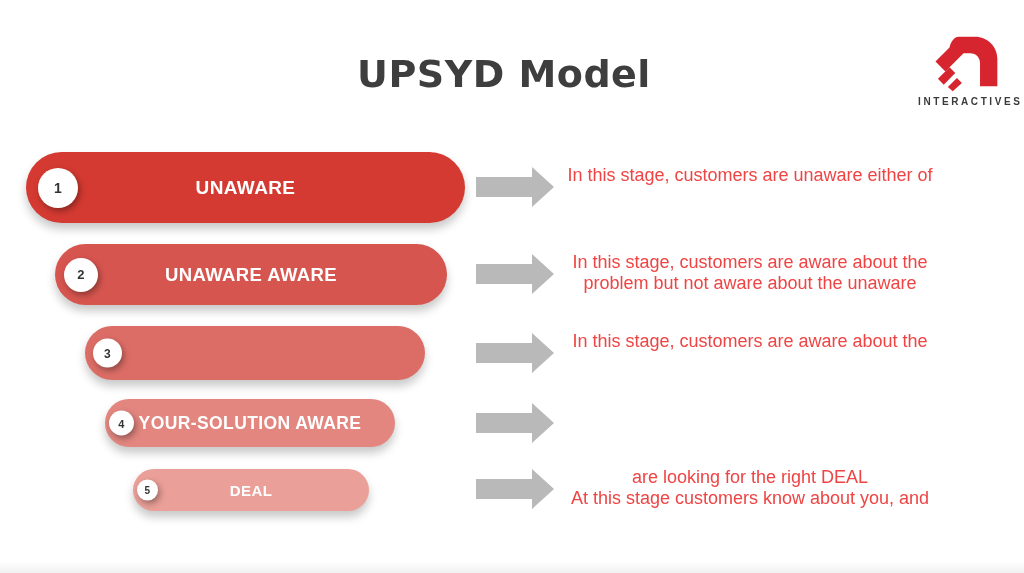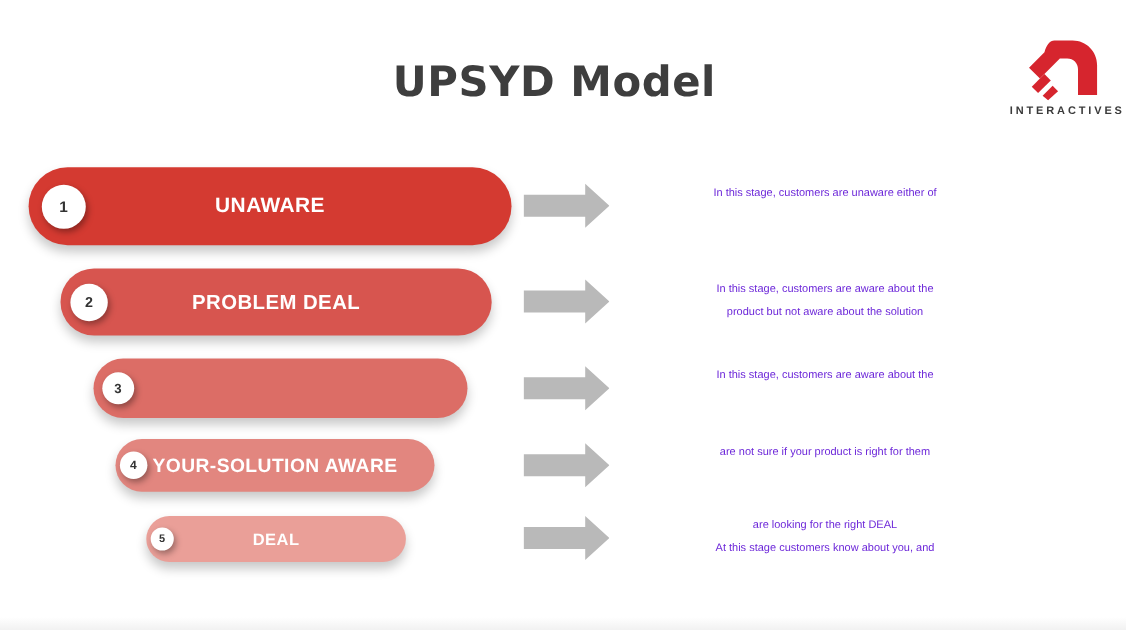--- a/index.html
+++ b/index.html
@@ -45,21 +45,21 @@
   .num-3{left:8px;width:29px;height:29px;font-size:12px;}
   .num-4{left:4px;width:25px;height:25px;font-size:11px;}
   .num-5{left:4px;width:21px;height:21px;font-size:10px;}
 
   .arrow{position:absolute;left:476px;width:78px;height:44px;}
   .arrow-1{top:165px;} .arrow-2{top:252px;} .arrow-3{top:331px;}
   .arrow-4{top:401px;} .arrow-5{top:467px;}
 
   .desc{
     position:absolute;left:555px;width:390px;text-align:center;
-    font-size:10px;line-height:21px;color:#6d28d9;
+    font-size:18px;line-height:21px;color:#ef4444;
   }
   .desc-1{top:165px;} .desc-2{top:252px;} .desc-3{top:331px;}
   .desc-4{top:401px;} .desc-5{top:467px;}
 
   .bottom-edge{
     position:absolute;left:0;bottom:0;width:100%;height:12px;
     background:linear-gradient(#ffffff,#f1f1f1);
   }
 </style>
 </head>
@@ -84,49 +84,48 @@
   </div>
   <svg class="arrow arrow-1" viewBox="0 0 78 44">
     <polygon points="0,12 56,12 56,2 78,22 56,42 56,32 0,32" fill="#b9b9b9"></polygon>
   </svg>
   <div class="desc desc-1">
     <div>In this stage, customers are unaware either of</div>
   </div>
 
   <div class="pill pill-2" style="background: rgb(215, 85, 79);">
     <span class="num num-2">2</span>
-    <span>PROBLEM DEAL</span>
+    <span>UNAWARE AWARE</span>
   </div>
   <svg class="arrow arrow-2" viewBox="0 0 78 44">
     <polygon points="0,12 56,12 56,2 78,22 56,42 56,32 0,32" fill="#b9b9b9"></polygon>
   </svg>
   <div class="desc desc-2">
     <div>In this stage, customers are aware about the</div>
-    <div>product but not aware about the solution</div>
+    <div>problem but not aware about the unaware</div>
   </div>
 
   <div class="pill pill-3" style="background: rgb(220, 109, 102);">
     <span class="num num-3">3</span>
   </div>
   <svg class="arrow arrow-3" viewBox="0 0 78 44">
     <polygon points="0,12 56,12 56,2 78,22 56,42 56,32 0,32" fill="#b9b9b9"></polygon>
   </svg>
   <div class="desc desc-3">
     <div>In this stage, customers are aware about the</div>
   </div>
 
   <div class="pill pill-4" style="background: rgb(226, 134, 127);">
     <span class="num num-4">4</span>
     <span>YOUR-SOLUTION AWARE</span>
   </div>
   <svg class="arrow arrow-4" viewBox="0 0 78 44">
     <polygon points="0,12 56,12 56,2 78,22 56,42 56,32 0,32" fill="#b9b9b9"></polygon>
   </svg>
   <div class="desc desc-4">
-    <div>are not sure if your product is right for them</div>
   </div>
 
   <div class="pill pill-5" style="background: rgb(234, 159, 152);">
     <span class="num num-5">5</span>
     <span>DEAL</span>
   </div>
   <svg class="arrow arrow-5" viewBox="0 0 78 44">
     <polygon points="0,12 56,12 56,2 78,22 56,42 56,32 0,32" fill="#b9b9b9"></polygon>
   </svg>
   <div class="desc desc-5">

